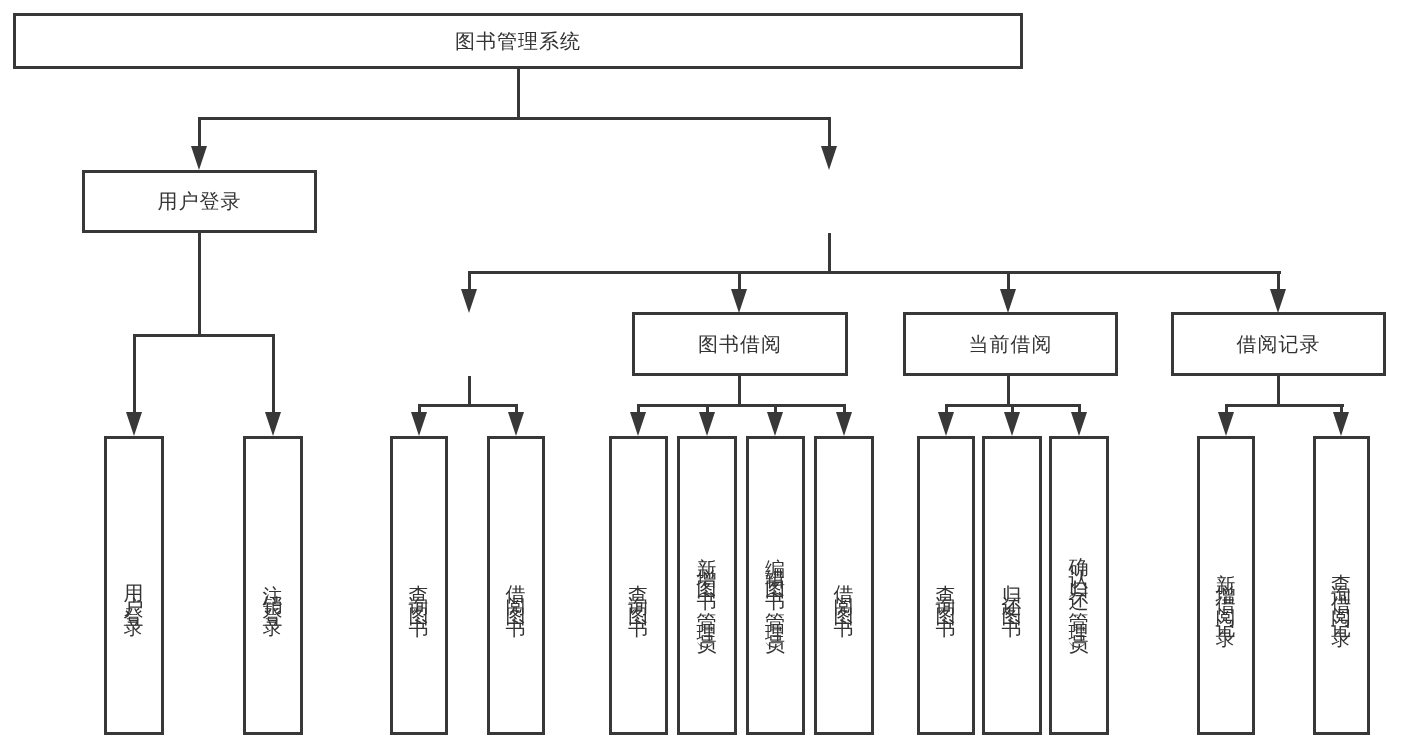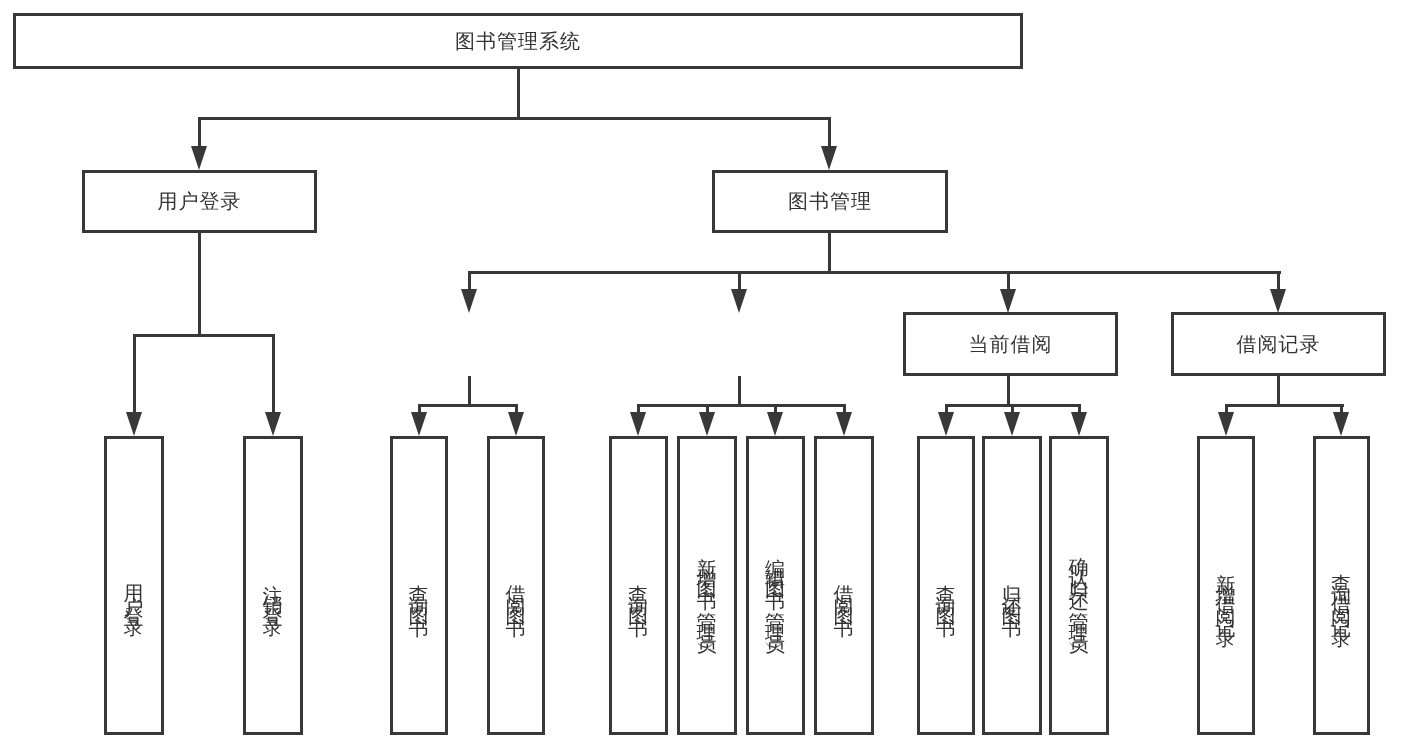--- a/index.html
+++ b/index.html
@@ -33,24 +33,24 @@
 
 <div class="canvas">
 
   <div class="node h" style="left:13px;top:13px;width:1010px;height:56px">
     <span>图书管理系统</span>
   </div>
 
   <div class="node h" style="left:82px;top:170px;width:235px;height:63px">
     <span>用户登录</span>
   </div>
-  <div class="node h" style="left:712px;top:170px;width:236px;height:63px">
-    <span>图书管理</span>
+
+  <div class="node h" style="left:632px;top:312px;width:216px;height:64px">
+    <span>图书借阅</span>
   </div>
-
   <div class="node h" style="left:903px;top:312px;width:215px;height:64px">
     <span>当前借阅</span>
   </div>
   <div class="node h" style="left:1171px;top:312px;width:215px;height:64px">
     <span>借阅记录</span>
   </div>
 
   <div class="node v" style="left:104px;top:436px;width:60px;height:299px">
     <span>用户登录</span>
   </div>

